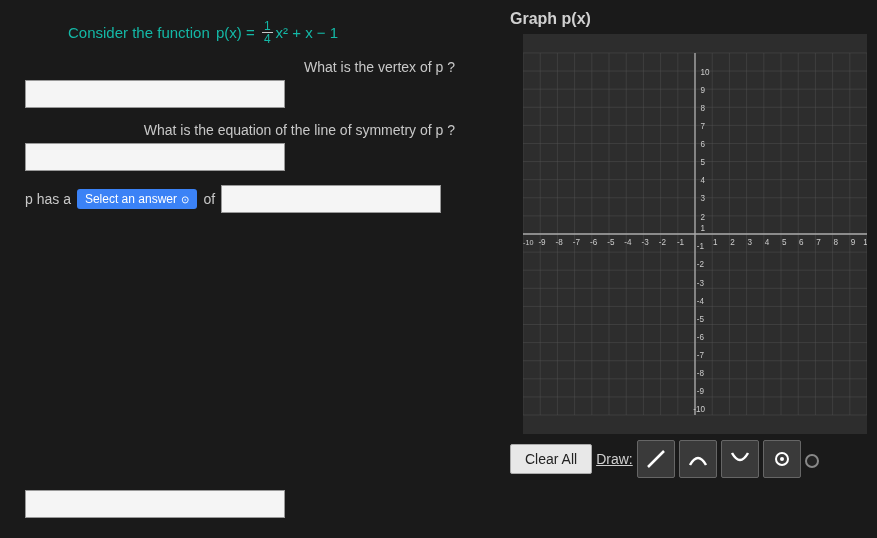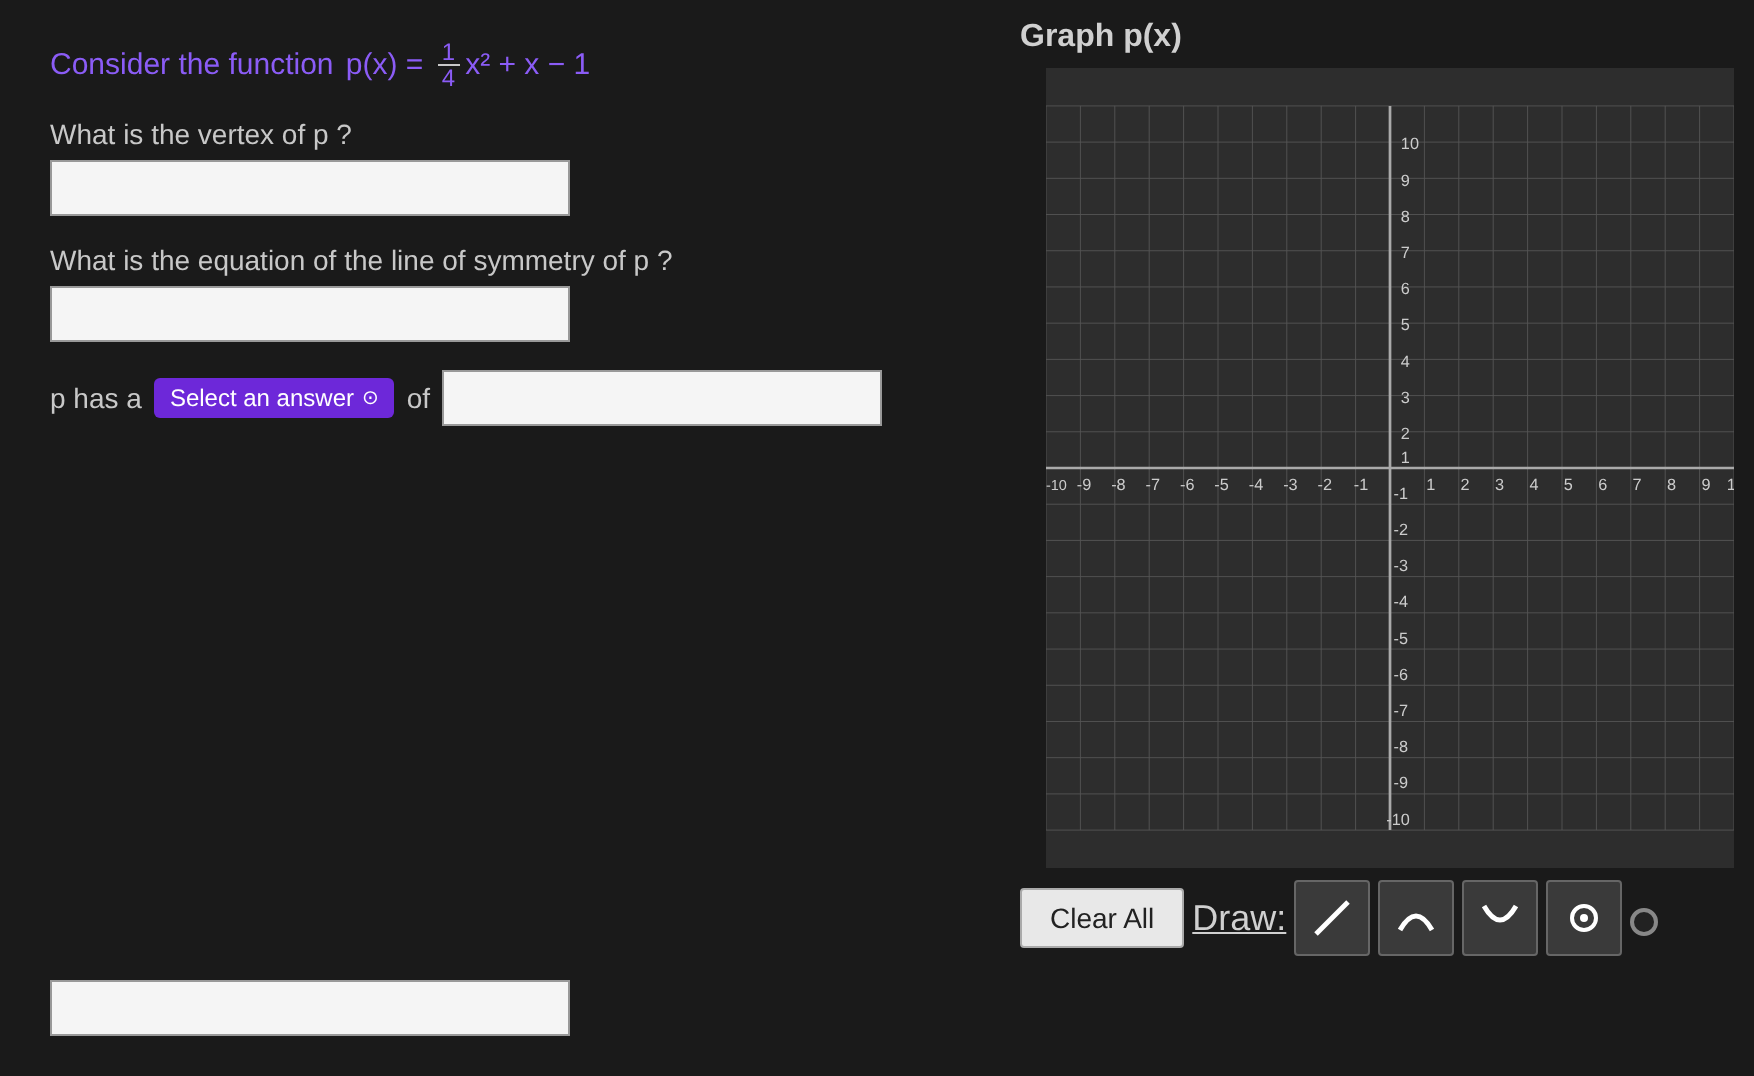--- a/index.html
+++ b/index.html
@@ -31,40 +31,41 @@
       color: #e0e0e0;
     }
     .question-row {
       display: flex;
       flex-direction: column;
       gap: 5px;
     }
     .question-label {
       font-size: 14px;
       color: #c8c8c8;
+      text-align: right;
     }
     .answer-input {
       background: #f5f5f5;
       border: 1px solid #999;
       height: 28px;
       width: 260px;
       padding: 2px 6px;
       font-size: 13px;
       color: #333;
       outline: none;
     }
     .inline-row {
       display: flex;
       flex-direction: row;
       align-items: center;
       gap: 6px;
       flex-wrap: wrap;
     }
     .select-answer {
-      background: #6d28d9;
+      background: #3b82f6;
       color: white;
       border: none;
       padding: 3px 8px;
       font-size: 12px;
       cursor: pointer;
       display: flex;
       align-items: center;
       gap: 4px;
       border-radius: 3px;
     }
@@ -117,21 +118,21 @@
     .clear-all-btn {
       background: #e8e8e8;
       border: 1px solid #aaa;
       padding: 6px 14px;
       font-size: 14px;
       color: #222;
       cursor: pointer;
       border-radius: 2px;
     }
     .draw-label {
-      font-size: 18px;
+      font-size: 14px;
       color: #d0d0d0;
       text-decoration: underline;
     }
     .draw-tools {
       display: flex;
       flex-direction: row;
       gap: 4px;
     }
     .tool-btn {
       background: #3a3a3a;
@@ -162,25 +163,26 @@
       align-items: center;
       vertical-align: middle;
       font-size: 13px;
       line-height: 1;
       margin: 0 1px;
     }
     .fraction .num { border-bottom: 1px solid #c8c8c8; padding: 0 2px; font-size: 12px; }
     .fraction .den { padding: 0 2px; font-size: 12px; }
     .func-display {
       font-size: 15px;
-      color: #8b5cf6;
+      color: #14b8a6;
       display: flex;
       align-items: center;
       gap: 2px;
       flex-wrap: wrap;
+      margin-left: 43px;
     }
   </style>
 </head>
 <body>
 
 <div class="main-container">
 
   <div class="left-panel">
 
     <div class="func-display">

